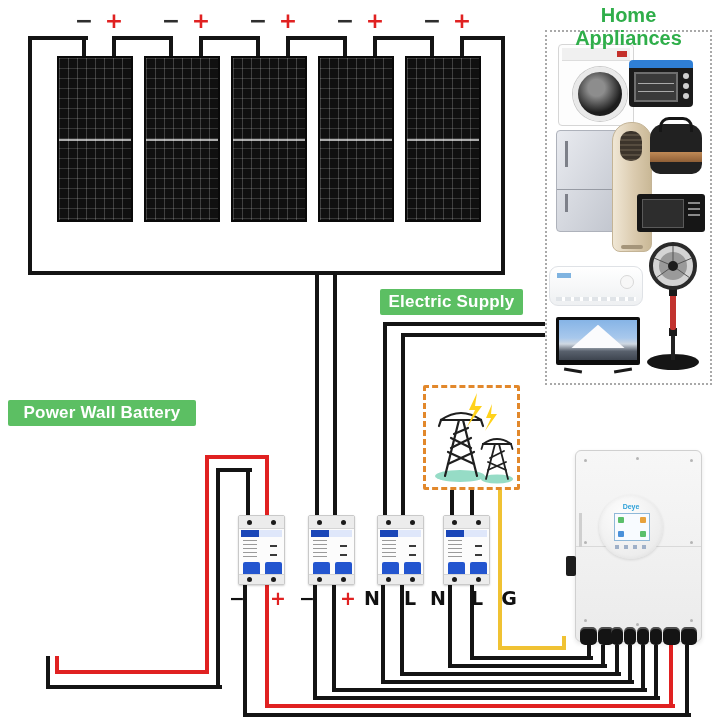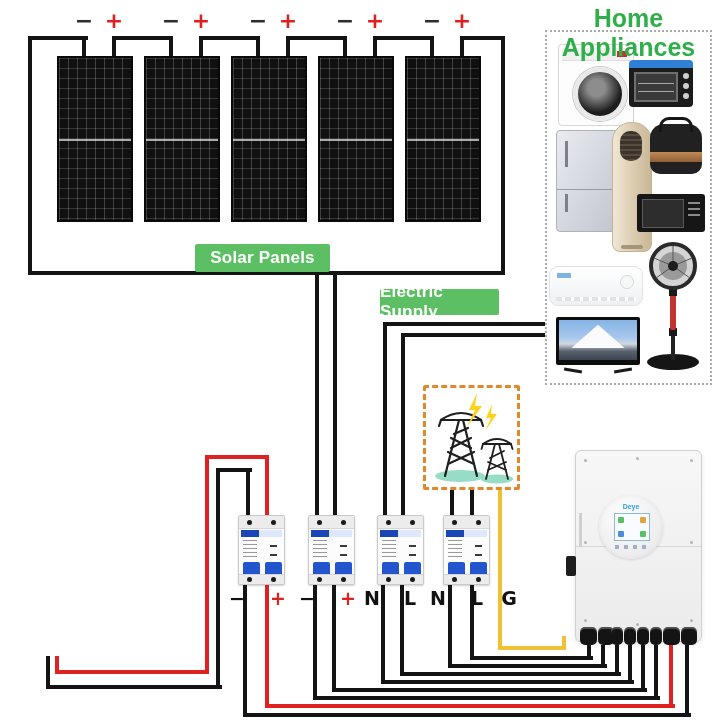--- a/index.html
+++ b/index.html
@@ -7,21 +7,21 @@
          font-family:"Liberation Sans",sans-serif;}
   
   .w{position:absolute;background:#141414;z-index:1;}
   .w.h{height:4px;} .w.v{width:4px;}
   .w.r{background:#e02121;} .w.y{background:#f0c233;}
   
   .badge{position:absolute;background:#5cbf63;color:#fff;font-weight:bold;font-size:17px;
          display:flex;align-items:center;justify-content:center;border-radius:2px;z-index:6;
          letter-spacing:.2px;}
   .ha-title{position:absolute;left:545px;top:4px;width:167px;text-align:center;color:#2fae4a;
-            font-weight:bold;font-size:25px;z-index:6;}
+            font-weight:bold;font-size:20px;z-index:6;}
   .sg{position:absolute;top:8px;font-weight:bold;font-size:22px;color:#2e2e2e;
       transform:translateX(-50%);z-index:4;font-family:"DejaVu Sans",sans-serif;}
   .sg.plus{color:#e02121;}
   .bl{position:absolute;top:587px;font-weight:bold;font-size:19px;color:#111;
       transform:translateX(-50%);z-index:4;font-family:"DejaVu Sans",sans-serif;}
   .bl.red{color:#e02121;}
   
   .panel{position:absolute;top:56px;width:76px;height:166px;background-color:#101010;
     border:2px solid #090909;box-sizing:border-box;z-index:2;
     background-image:
@@ -227,22 +227,22 @@
   <div class="w v" style="left:400px;top:583px;height:93px"></div>
   <div class="w h" style="left:400px;top:672px;width:221px"></div>
   <div class="w v" style="left:615px;top:645px;height:31px"></div>
   <div class="w v" style="left:448px;top:583px;height:85px"></div>
   <div class="w h" style="left:448px;top:664px;width:159px"></div>
   <div class="w v" style="left:601px;top:645px;height:23px"></div>
   <div class="w v" style="left:470px;top:583px;height:77px"></div>
   <div class="w h" style="left:470px;top:656px;width:123px"></div>
   <div class="w v" style="left:587px;top:645px;height:15px"></div>
 
-  <div class="badge" style="left:195px;top:244px;width:135px;height:28px">Solar Panels</div>
-  <div class="badge" style="left:380px;top:289px;width:119px;height:26px">Electric Supply</div>
+  <div class="badge" style="left:380px;top:289px;width:143px;height:26px">Electric Supply</div>
+  <div class="badge" style="left:8px;top:400px;width:188px;height:26px">Power Wall Battery</div>
   <div class="ha-title">Home Appliances</div>
 
   <div class="ha-box"></div>
   <div class="app wash">
     <div class="cp">
         <i></i>
       </div>
       <div class="door"></div>
   </div>
   <div class="app oven">

